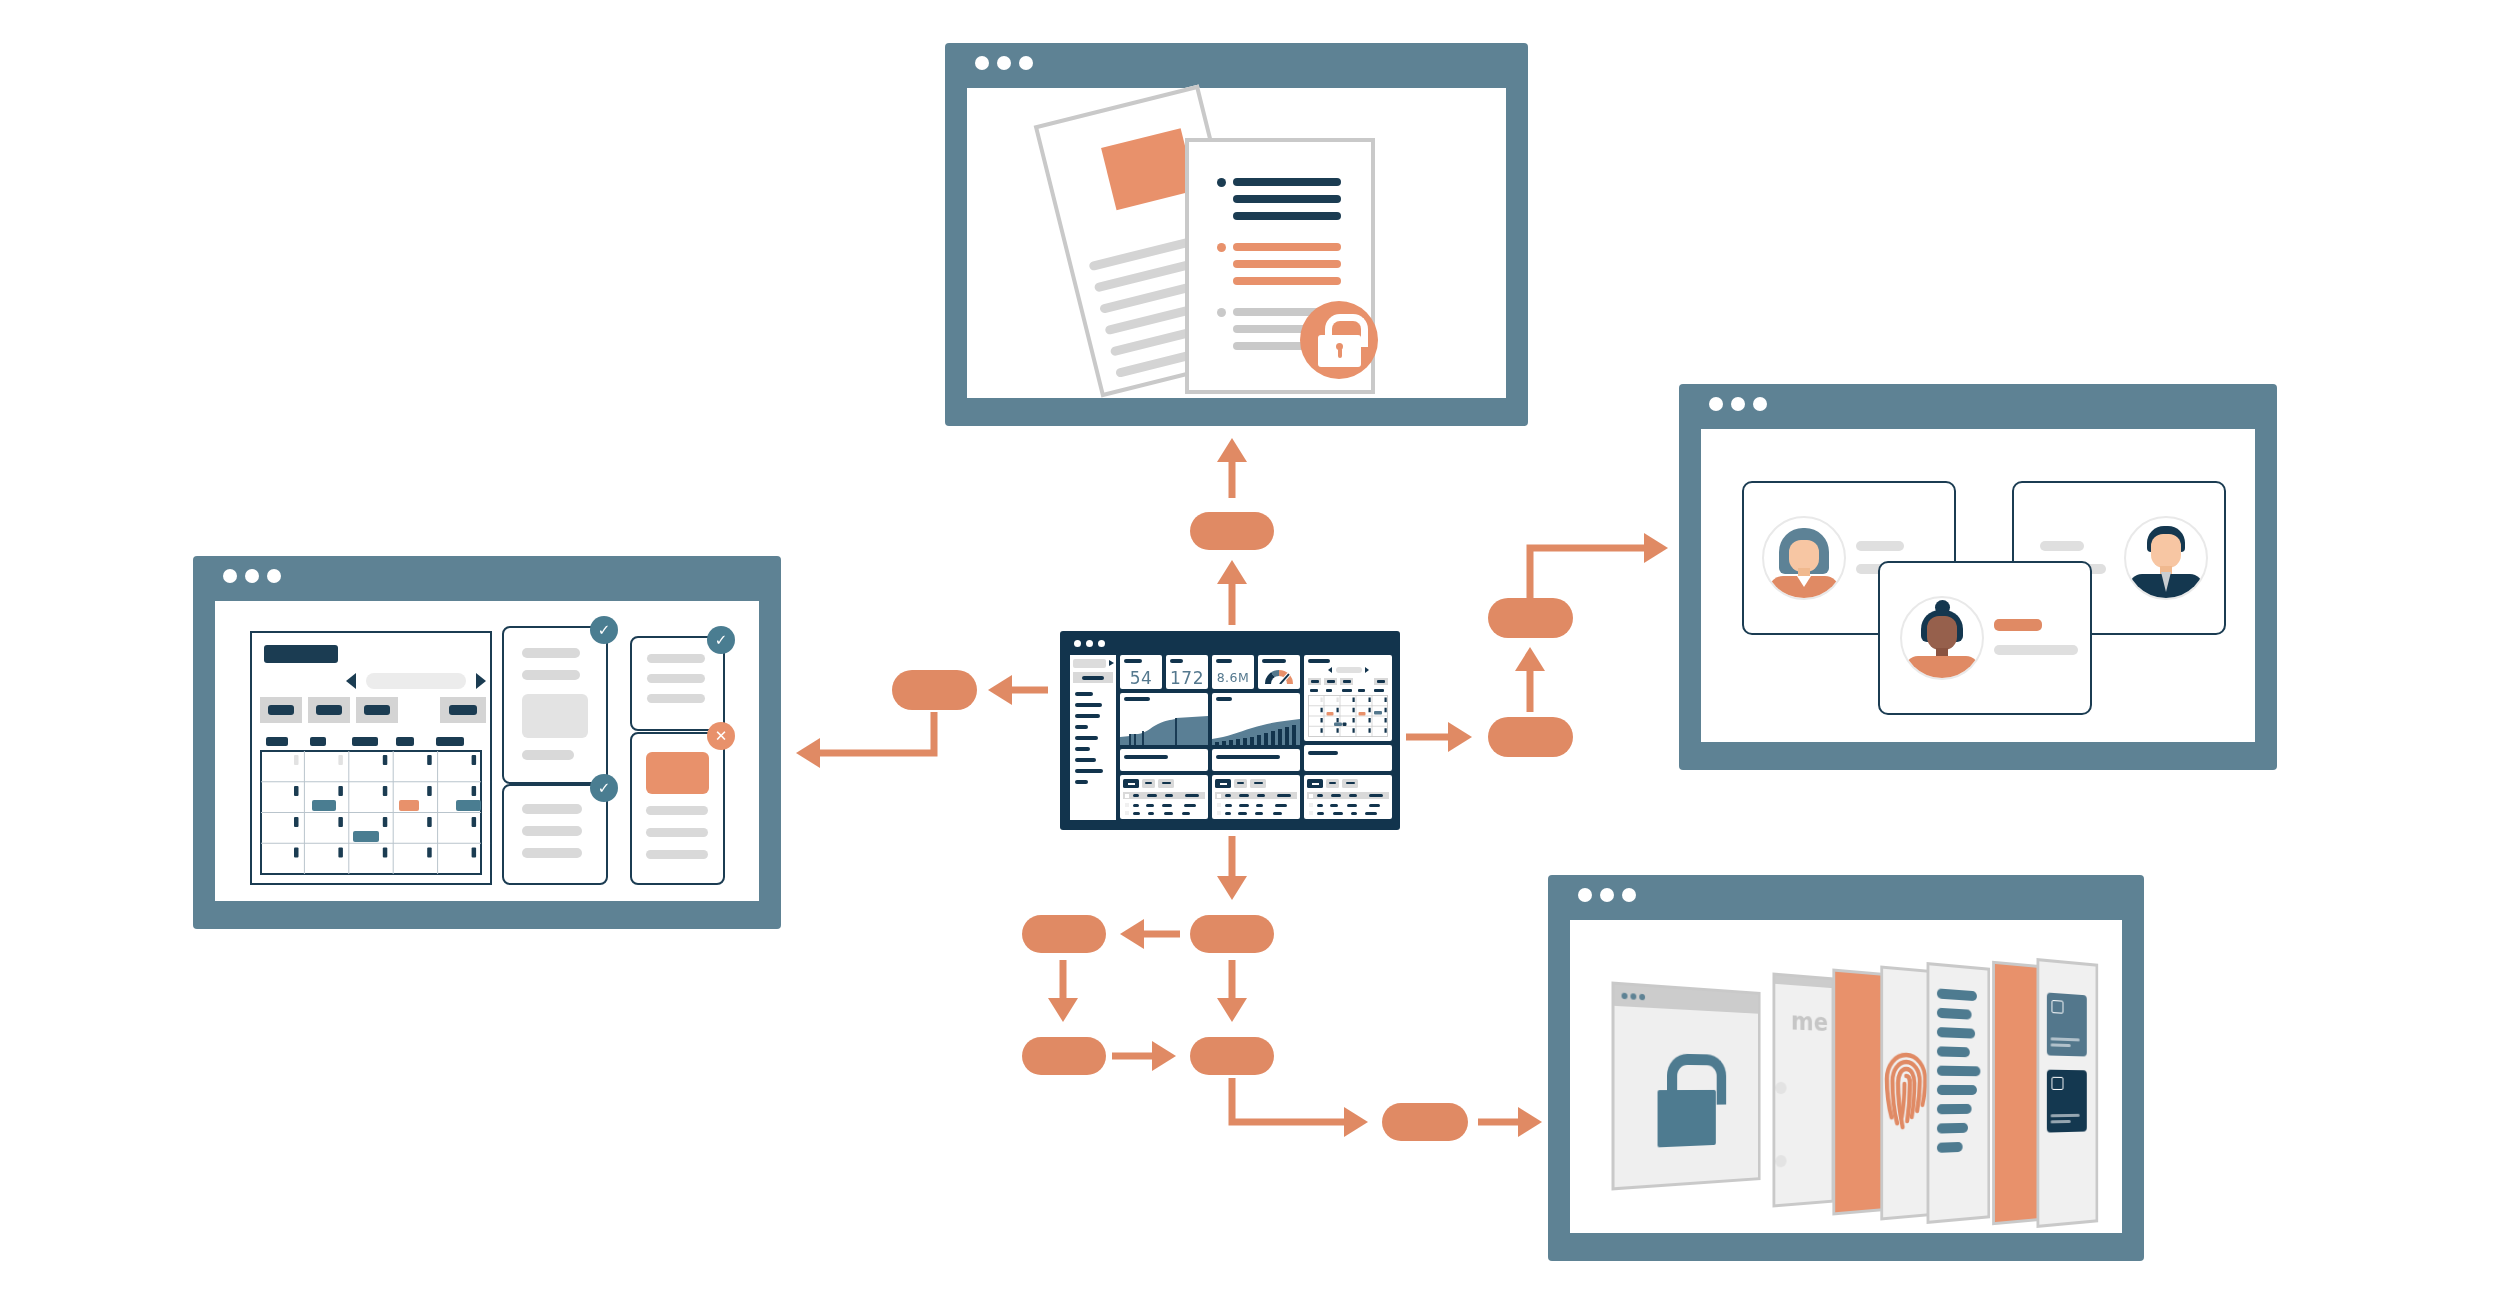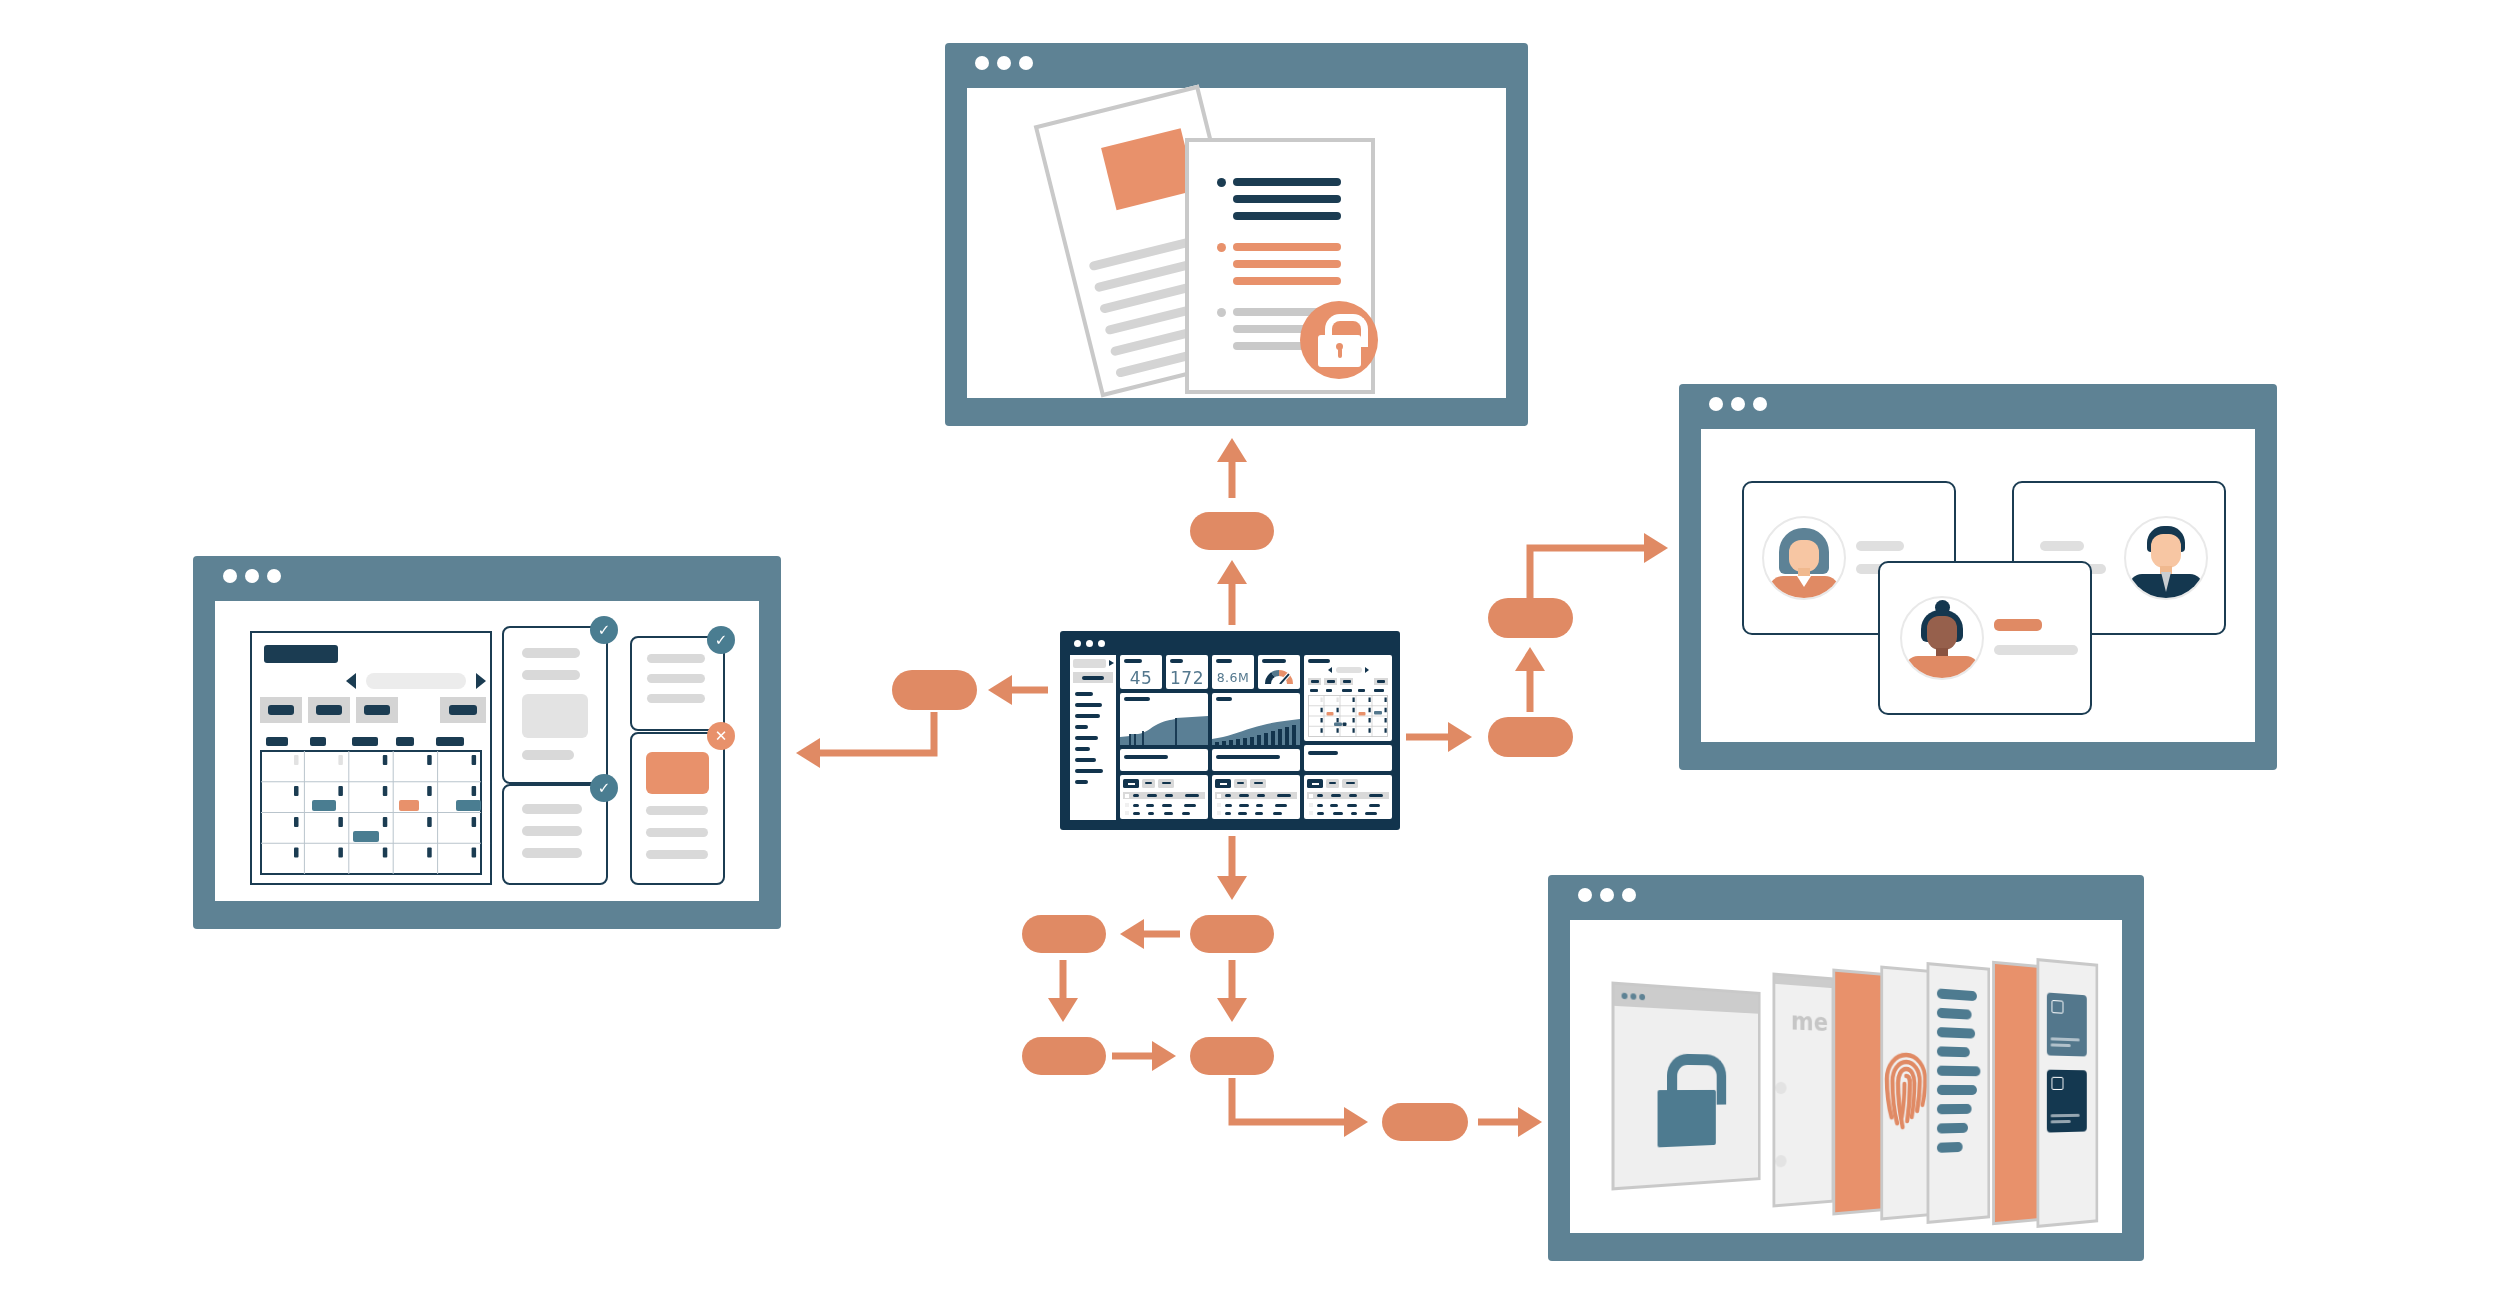--- a/index.html
+++ b/index.html
@@ -371,21 +371,21 @@
       <i class="nvln" style="left:5px;top:59px;width:25px"></i>
       <i class="nvln" style="left:5px;top:70px;width:13px"></i>
       <i class="nvln" style="left:5px;top:81px;width:23px"></i>
       <i class="nvln" style="left:5px;top:92px;width:15px"></i>
       <i class="nvln" style="left:5px;top:103px;width:21px"></i>
       <i class="nvln" style="left:5px;top:114px;width:28px"></i>
       <i class="nvln" style="left:5px;top:125px;width:13px"></i>
     </div>
     <div class="wcard" style="left:60px;top:24px;width:42px;height:34px">
       <i class="nvln" style="left:4px;top:4px;width:18px"></i>
-      <div class="statv">45</div>
+      <div class="statv">54</div>
     </div>
     <div class="wcard" style="left:106px;top:24px;width:42px;height:34px">
       <i class="nvln" style="left:4px;top:4px;width:13px"></i>
       <div class="statv">172</div>
     </div>
     <div class="wcard" style="left:152px;top:24px;width:42px;height:34px">
       <i class="nvln" style="left:4px;top:4px;width:16px"></i>
       <div class="statv" style="font-size:12.5px;top:15px">8.6M</div>
     </div>
     <div class="wcard" style="left:198px;top:24px;width:42px;height:34px">

